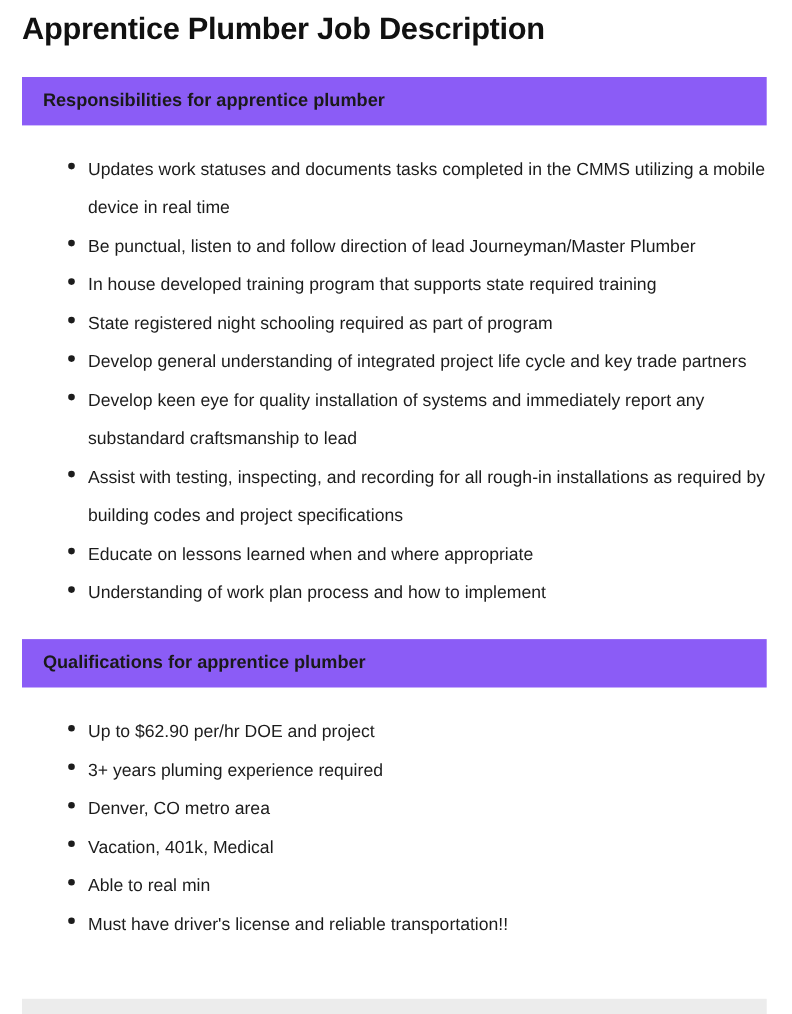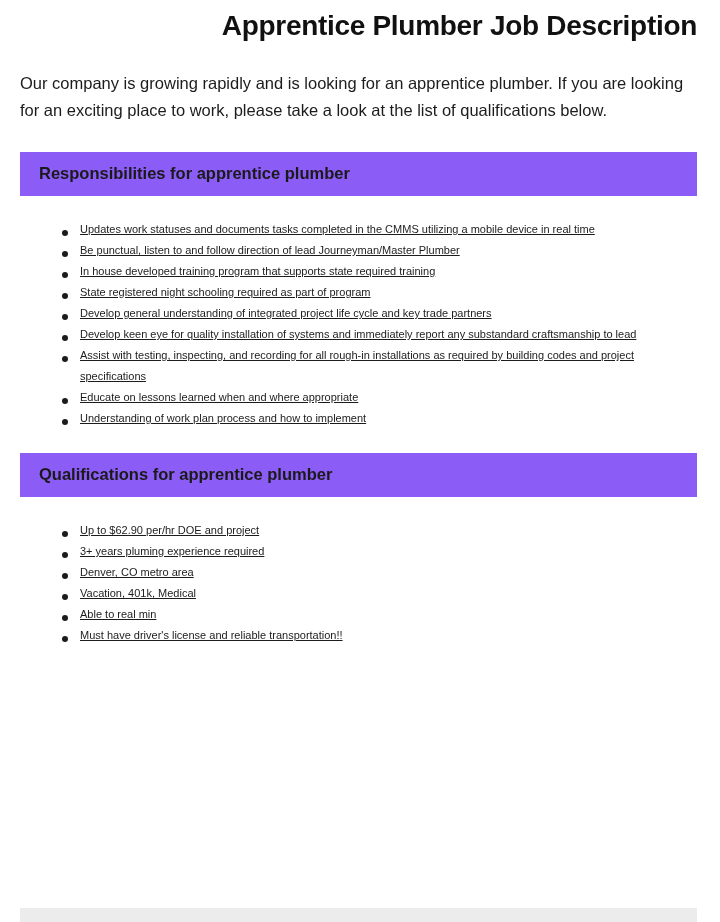--- a/index.html
+++ b/index.html
@@ -12,21 +12,21 @@
     background: #ffffff;
     color: #1c1c1c;
     font-family: "Liberation Sans", sans-serif;
     overflow: hidden;
     position: relative;
   }
   .page {
     padding: 4px 23px 0 20px;
   }
   .title {
-    text-align: right;
+    text-align: left;
     font-size: 28px;
     font-weight: 700;
     color: #111111;
     margin: 6px 0 28px 0;
     letter-spacing: -0.3px;
   }
   .intro {
     font-size: 16.5px;
     line-height: 27px;
     margin: 0 0 28px 0;
@@ -39,23 +39,22 @@
     color: #1a1a1a;
   }
   .bullet-list {
     list-style: none;
     margin: 0;
     padding: 23px 0 24px 42px;
   }
   .bullet-list li {
     position: relative;
     padding-left: 18px;
-    font-size: 11px;
-    line-height: 21px;
-    text-decoration: underline;
+    font-size: 16px;
+    line-height: 35px;
   }
   .bullet-list li::before {
     content: "";
     position: absolute;
     left: 0;
     top: 10.5px;
     width: 6px;
     height: 6px;
     border-radius: 50%;
     background: #1c1c1c;
@@ -72,21 +71,20 @@
     background: #ececec;
   }
 </style>
 </head>
 <body>
 
 <div class="page">
 
   <h1 class="title">Apprentice Plumber Job Description</h1>
 
-  <p class="intro">Our company is growing rapidly and is looking for an apprentice plumber. If you are looking for an exciting place to work, please take a look at the list of qualifications below.</p>
 
   <div class="section-bar">Responsibilities for apprentice plumber</div>
 
   <ul class="bullet-list">
     <li>Updates work statuses and documents tasks completed in the CMMS utilizing a mobile device in real time</li>
     <li>Be punctual, listen to and follow direction of lead Journeyman/Master Plumber</li>
     <li>In house developed training program that supports state required training</li>
     <li>State registered night schooling required as part of program</li>
     <li>Develop general understanding of integrated project life cycle and key trade partners</li>
     <li>Develop keen eye for quality installation of systems and immediately report any substandard craftsmanship to lead</li>

